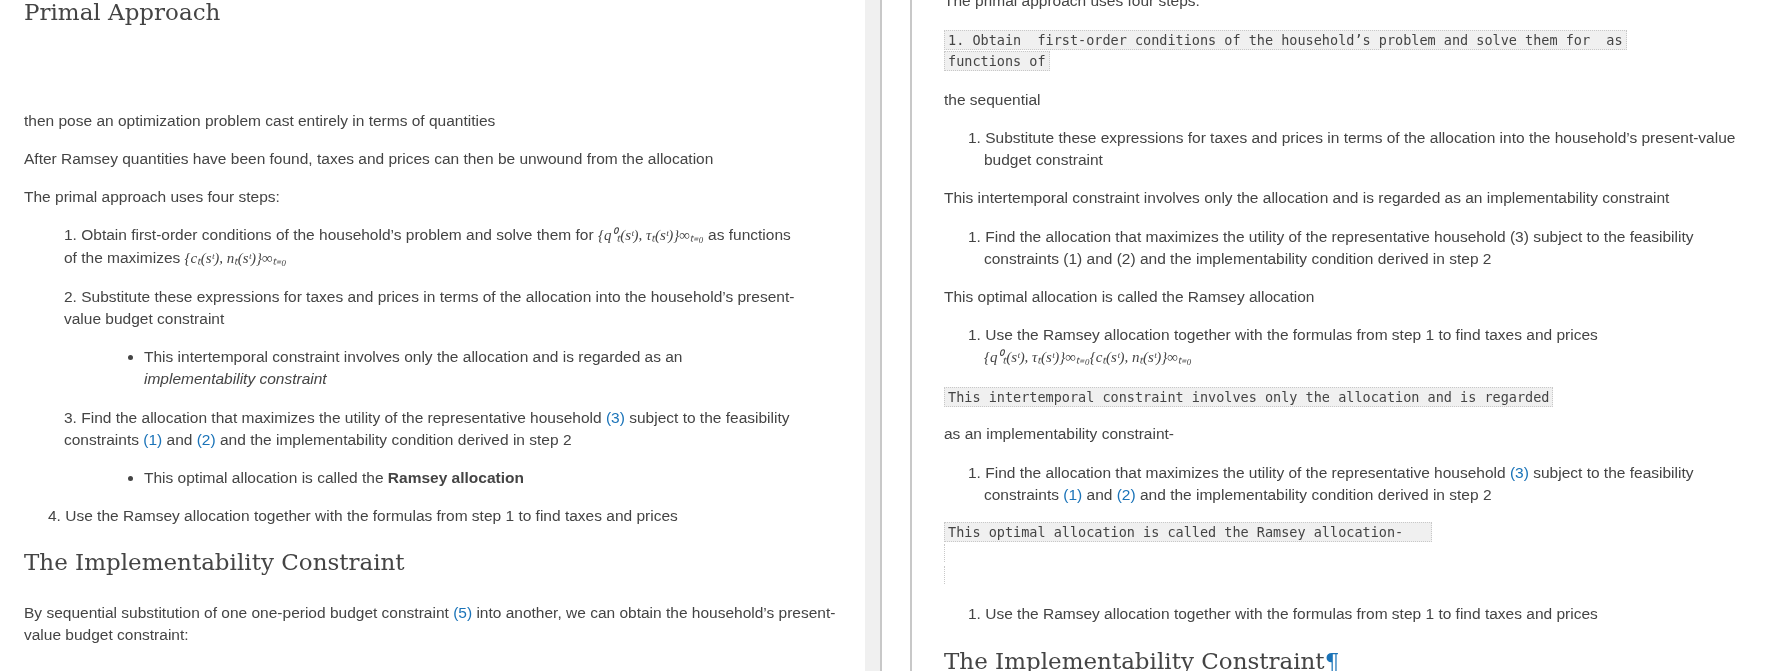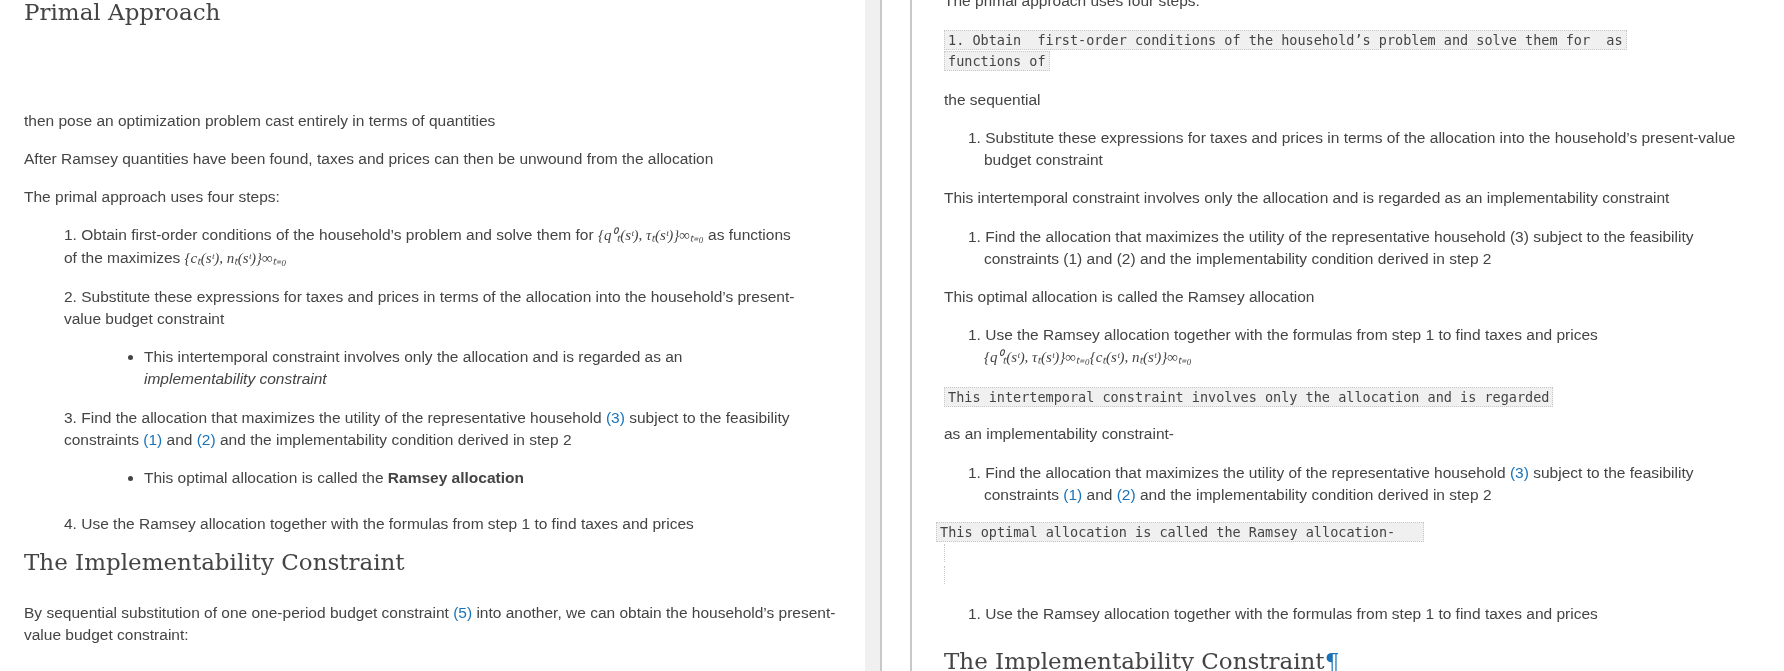--- a/index.html
+++ b/index.html
@@ -62,21 +62,21 @@
     <span>3. Find the allocation that maximizes the utility of the representative household </span><a class="ref">(3)</a><span> subject to the feasibility</span>
   </div>
   <div class="abs" style="left:64px; top:429px;">
     <span>constraints </span><a class="ref">(1)</a><span> and </span><a class="ref">(2)</a><span> and the implementability condition derived in step 2</span>
   </div>
 
   <div class="abs" style="left:128px; top:467px;">
     <span class="bullet"></span><span>This optimal allocation is called the </span><span class="bold">Ramsey allocation</span>
   </div>
 
-  <div class="abs" style="left:64px; top:505px;margin-top:8px;">4. Use the Ramsey allocation together with the formulas from step 1 to find taxes and prices</div>
+  <div class="abs" style="left:48px; top:505px;">4. Use the Ramsey allocation together with the formulas from step 1 to find taxes and prices</div>
 
   <h2 class="abs" style="left:24px; top:548px;">The Implementability Constraint</h2>
 
   <div class="abs" style="left:24px; top:602px;">
     <span>By sequential substitution of one one-period budget constraint </span><a class="ref">(5)</a><span> into another, we can obtain the household’s present-</span>
   </div>
   <div class="abs" style="left:24px; top:624px;">value budget constraint:</div>
 </div>
 
 <div class="divider-strip"></div>
@@ -108,21 +108,21 @@
 
   <div class="abs" style="left:32px; top:423px;">as an implementability constraint-</div>
 
   <div class="abs" style="left:56px; top:462px;">
     <span>1. Find the allocation that maximizes the utility of the representative household </span><a class="ref">(3)</a><span> subject to the feasibility</span>
   </div>
   <div class="abs" style="left:72px; top:484px;">
     <span>constraints </span><a class="ref">(1)</a><span> and </span><a class="ref">(2)</a><span> and the implementability condition derived in step 2</span>
   </div>
 
-  <div class="code" style="left:24px; top:522px;">This optimal allocation is called the Ramsey allocation-   </div>
+  <div class="code" style="left:32px; top:522px;">This optimal allocation is called the Ramsey allocation-   </div>
   <div class="code-stub" style="left:32px; top:544px;"></div>
   <div class="code-stub" style="left:32px; top:566px;"></div>
 
   <div class="abs" style="left:56px; top:603px;">1. Use the Ramsey allocation together with the formulas from step 1 to find taxes and prices</div>
 
   <h2 class="abs" style="left:32px; top:647px;">
     <span>The Implementability Constraint</span><span class="pilcrow">¶</span>
   </h2>
 </div>
 

